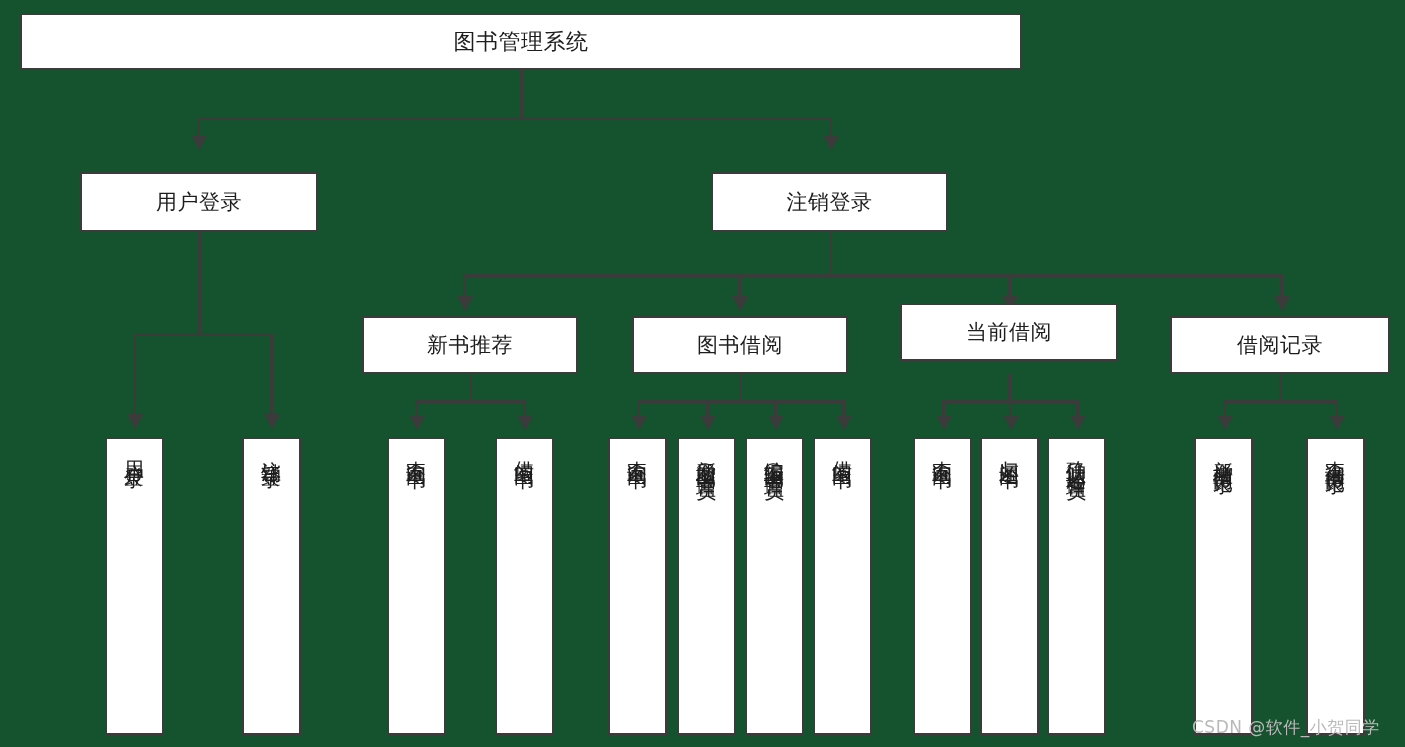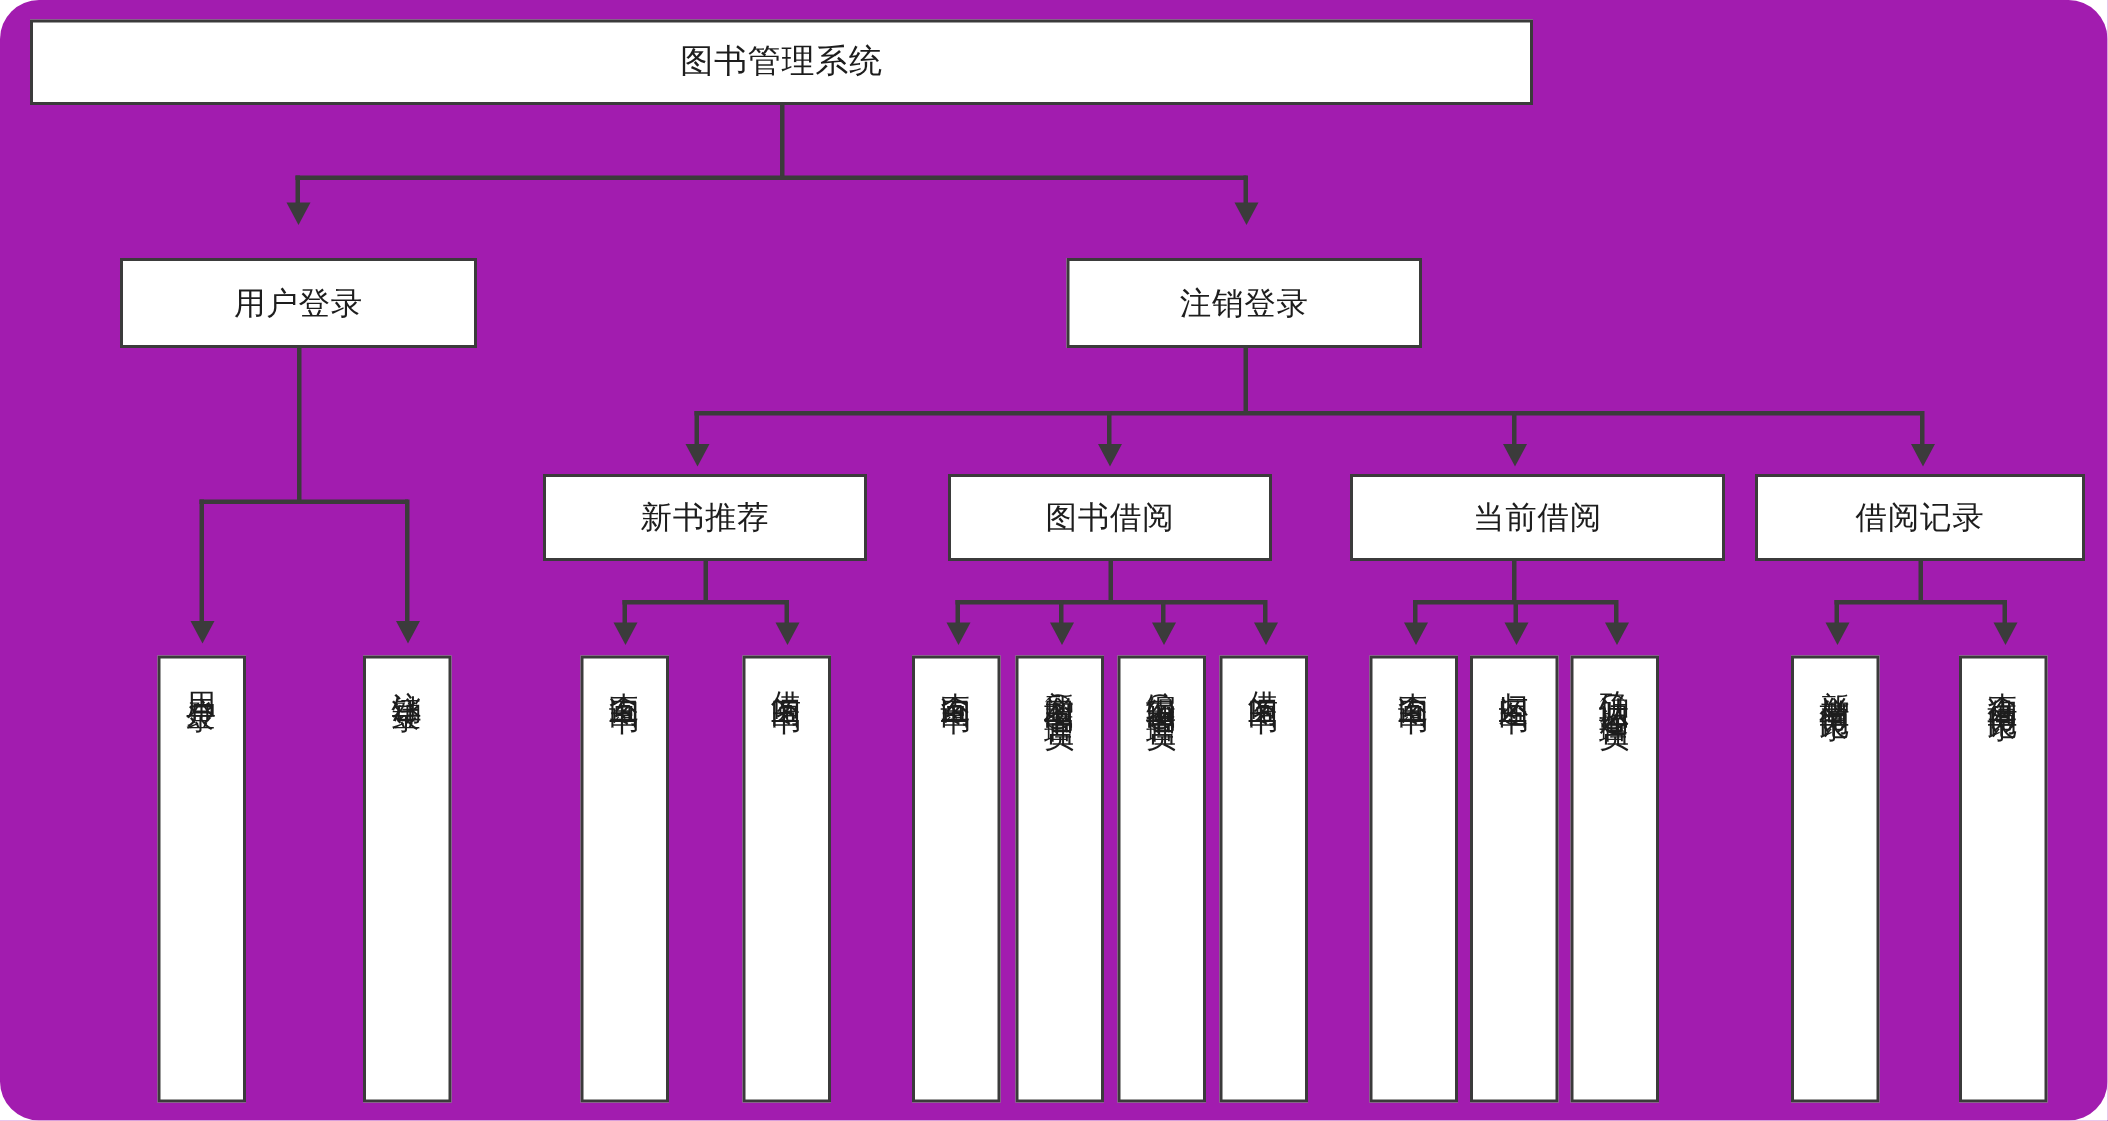--- a/index.html
+++ b/index.html
@@ -8,23 +8,22 @@
     padding: 0;
     background: #ffffff;
   }
   body {
     font-family: "DejaVu Sans", "Liberation Sans", sans-serif;
   }
   #canvas {
     position: relative;
     width: 1405px;
     height: 747px;
-    background: #a21caf;
+    background: #14532d;
     overflow: hidden;
-    border-radius: 26px;
   }
   
   .node {
     position: absolute;
     box-sizing: border-box;
     background: #ffffff;
     border: 2.5px solid #3b3b3b;
     display: flex;
     align-items: center;
     justify-content: center;
@@ -122,21 +121,21 @@
   <div class="arrow" style="left:1002px; top:296px;"></div>
   <div class="edge v" style="left:1280px; top:274px; width:2.5px; height:27px;"></div>
   <div class="arrow" style="left:1274px; top:296px;"></div>
 
   <div class="node horiz" style="left:632px; top:316px; width:216px; height:58px;">
     <span>图书借阅</span>
   </div>
   <div class="node horiz" style="left:362px; top:316px; width:216px; height:58px;">
     <span>新书推荐</span>
   </div>
-  <div class="node horiz" style="left:900px; top:316px; width:250px; height:58px;">
+  <div class="node horiz" style="left:900px; top:303px; width:218px; height:58px;">
     <span>当前借阅</span>
   </div>
   <div class="node horiz" style="left:1170px; top:316px; width:220px; height:58px;">
     <span>借阅记录</span>
   </div>
 
   <div class="edge v" style="left:469px; top:374px; width:2.5px; height:28px;"></div>
   <div class="edge h" style="left:415px; top:400px; width:110px; height:2.5px;"></div>
   <div class="edge v" style="left:415px; top:400px; width:2.5px; height:20px;"></div>
   <div class="arrow" style="left:409px; top:415px;"></div>
@@ -207,14 +206,17 @@
     <span class="vlabel">确认归还（管理员）</span>
   </div>
 
   <div class="node vert" style="left:1194px; top:437px; width:59px; height:298px;">
     <span class="vlabel">新增借阅记录</span>
   </div>
   <div class="node vert" style="left:1306px; top:437px; width:59px; height:298px;">
     <span class="vlabel">查询借阅记录</span>
   </div>
 
+  <div id="watermark" style="left:1192px; top:716px;">
+    <span>CSDN @软件_小贺同学</span>
+  </div>
 
 </div>
 
 </body></html>

